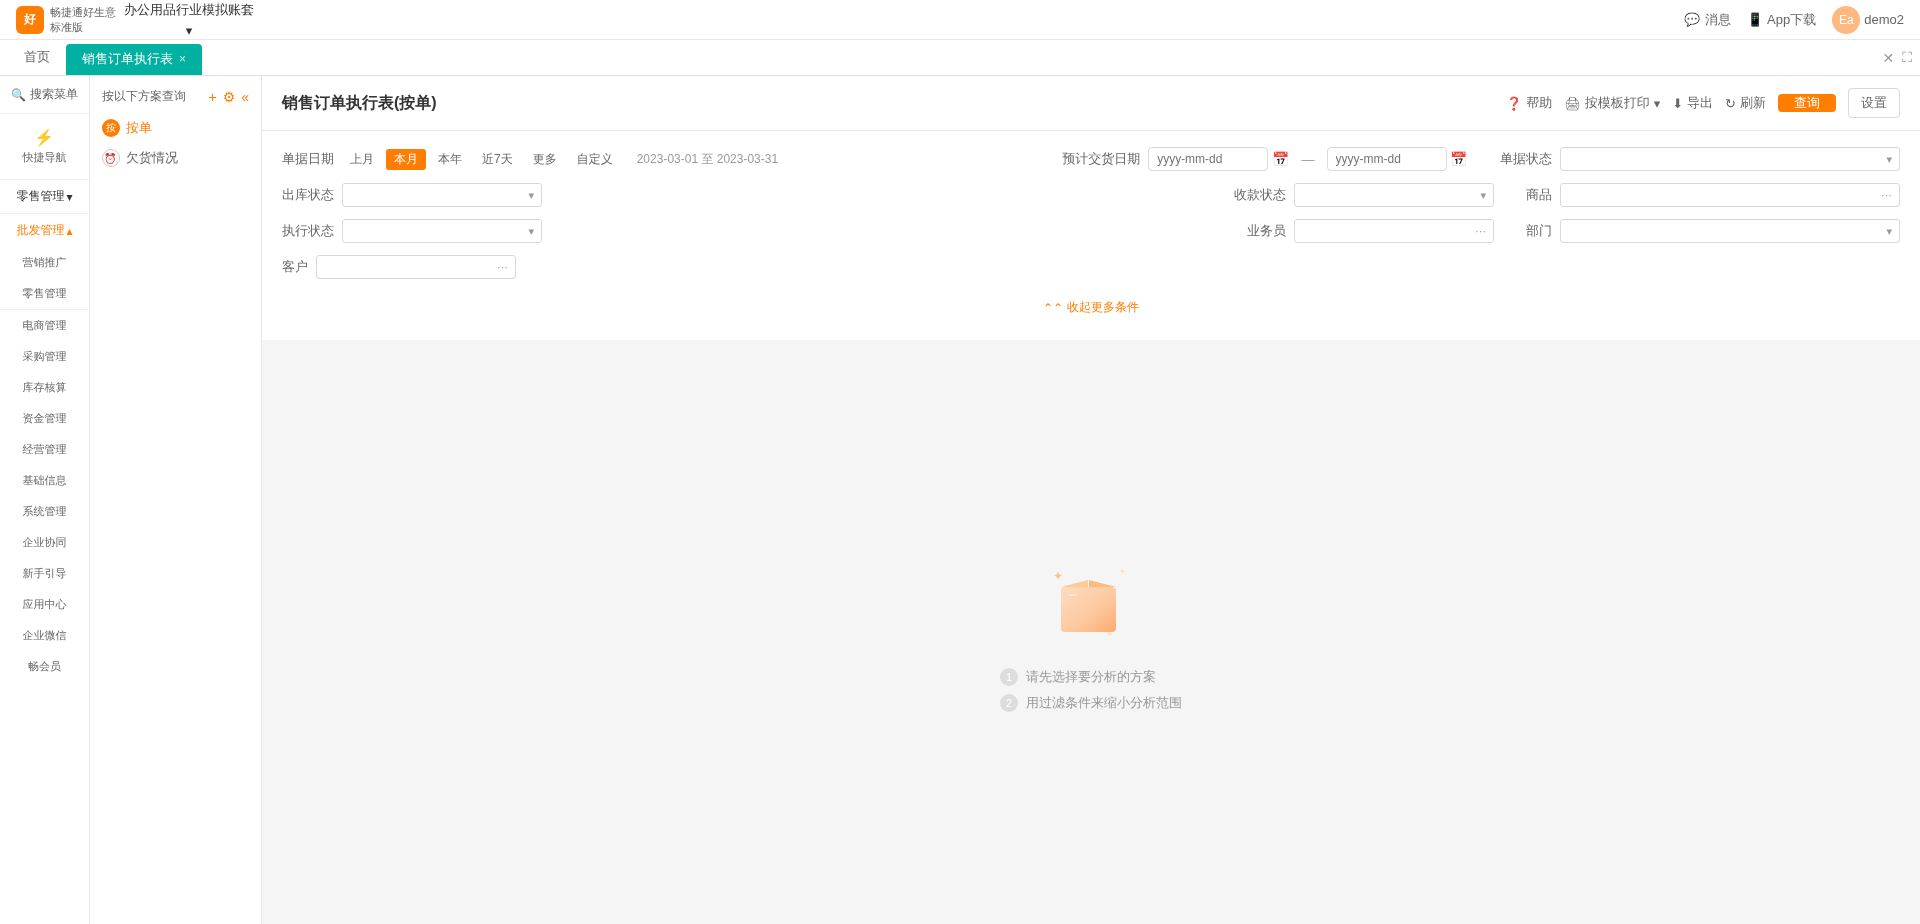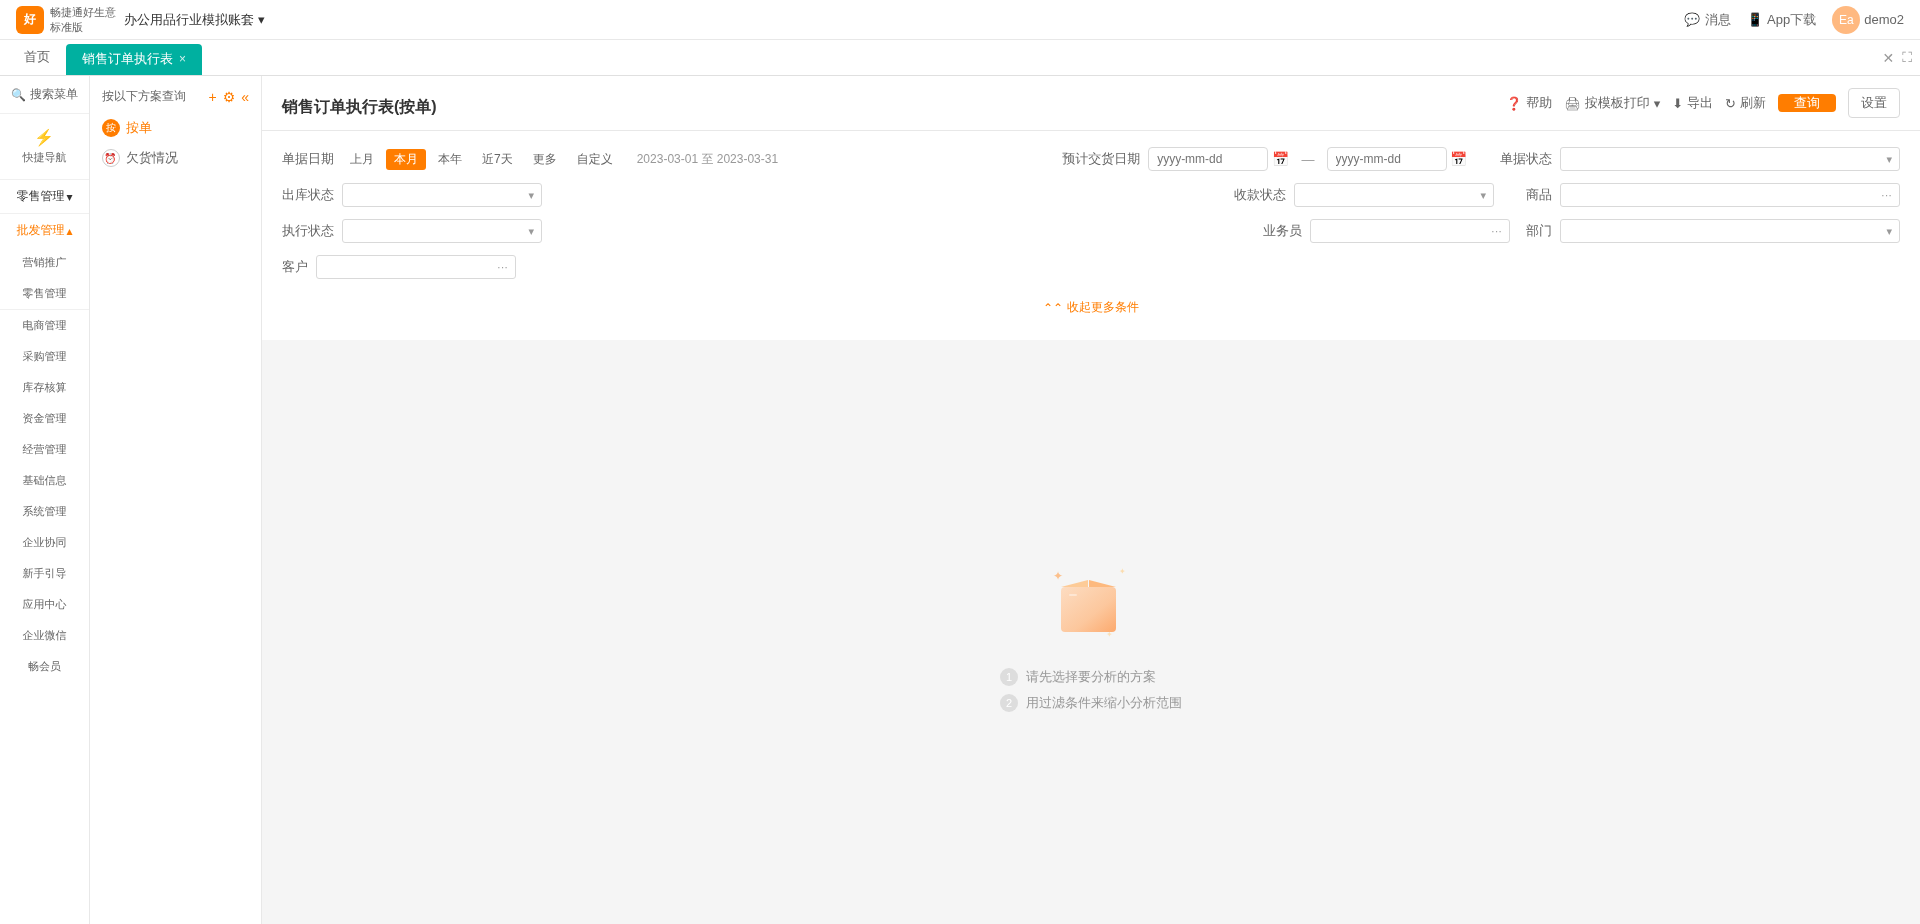--- a/index.html
+++ b/index.html
@@ -7,21 +7,21 @@
 
     
     .topbar { height: 40px; background: #fff; display: flex; align-items: center; justify-content: space-between; padding: 0 16px; border-bottom: 1px solid #e8e8e8; flex-shrink: 0; }
     .topbar-left { display: flex; align-items: center; gap: 8px; }
     .logo-area { display: flex; align-items: center; gap: 6px; }
     .logo-icon { width: 28px; height: 28px; background: #ff7d00; border-radius: 6px; display: flex; align-items: center; justify-content: center; color: white; font-size: 12px; font-weight: bold; }
     .logo-text { font-size: 11px; color: #666; line-height: 1.3; }
     .topbar-right { display: flex; align-items: center; gap: 16px; }
     .topbar-right-item { display: flex; align-items: center; gap: 4px; color: #666; font-size: 13px; cursor: pointer; }
     .avatar { width: 28px; height: 28px; border-radius: 50%; background: #ffb980; display: flex; align-items: center; justify-content: center; color: white; font-size: 12px; }
-    .topbar-dropdown { display: flex; align-items: center; gap: 4px; cursor: pointer; }
+    .topbar-dropdown { display: flex; align-items: center; gap: 4px; cursor: pointer; flex-direction: column; }
 
     
     .tabbar { height: 36px; background: #fff; display: flex; align-items: stretch; border-bottom: 1px solid #e0e0e0; flex-shrink: 0; padding: 0 8px; }
     .tab { display: flex; align-items: center; gap: 6px; padding: 0 16px; cursor: pointer; color: #666; font-size: 13px; border-bottom: 2px solid transparent; position: relative; }
     .tab.active { color: #fff; background: #00b0a0; border-radius: 4px 4px 0 0; }
     .tab-close { color: rgba(255,255,255,0.8); font-size: 12px; cursor: pointer; }
     .tabbar-right { margin-left: auto; display: flex; align-items: center; gap: 8px; }
     .tabbar-icon { color: #999; cursor: pointer; font-size: 14px; }
 
     
@@ -49,21 +49,21 @@
     .scheme-item { display: flex; align-items: center; gap: 6px; padding: 6px 12px; cursor: pointer; font-size: 13px; }
     .scheme-item.active { color: #ff7d00; }
     .scheme-item .scheme-icon { width: 18px; height: 18px; border-radius: 50%; background: #ff7d00; color: white; display: flex; align-items: center; justify-content: center; font-size: 10px; }
     .scheme-item2 { display: flex; align-items: center; gap: 6px; padding: 6px 12px; cursor: pointer; font-size: 13px; color: #666; }
     .scheme-item2 .scheme-icon2 { width: 18px; height: 18px; border-radius: 50%; border: 1px solid #ccc; color: #999; display: flex; align-items: center; justify-content: center; font-size: 10px; }
 
     
     .right-panel { flex: 1; display: flex; flex-direction: column; overflow: hidden; background: #f5f5f5; }
 
     
-    .page-header { background: #fff; padding: 12px 20px 0; display: flex; align-items: flex-end; justify-content: space-between; border-bottom: 1px solid #e8e8e8; flex-shrink: 0; }
+    .page-header { background: #fff; padding: 12px 20px 0; display: flex; align-items: center; justify-content: space-between; border-bottom: 1px solid #e8e8e8; flex-shrink: 0; }
     .page-title { font-size: 16px; font-weight: 600; color: #333; padding-bottom: 12px; }
     .page-header-actions { display: flex; align-items: center; gap: 12px; padding-bottom: 12px; }
     .header-action-btn { display: flex; align-items: center; gap: 4px; color: #666; font-size: 13px; cursor: pointer; }
     .btn-primary { background: #ff7d00; color: white; border: none; padding: 0 16px; border-radius: 4px; cursor: pointer; font-size: 13px; }
     .btn-setting { background: #fff; color: #666; border: 1px solid #d9d9d9; padding: 5px 12px; border-radius: 4px; cursor: pointer; font-size: 13px; }
 
     
     .filter-area { background: #fff; padding: 16px 20px; flex-shrink: 0; }
     .filter-row { display: flex; align-items: center; gap: 16px; margin-bottom: 12px; flex-wrap: wrap; }
     .filter-item { display: flex; align-items: center; gap: 8px; }
@@ -335,21 +335,21 @@
                 <option value=""></option>
               </select>
             </div>
           </div>
           <div class="filter-item" style="margin-left:auto;">
             <span class="filter-label">业务员</span>
             <div class="dots-wrapper">
               <input class="filter-input-dots" type="text" style="width: 200px;">
             </div>
           </div>
-          <div class="filter-item" style="">
+          <div class="filter-item" style="margin-left:16px;">
             <span class="filter-label">部门</span>
             <div class="select-wrapper">
               <select class="filter-select" style="width:340px;">
                 <option value=""></option>
               </select>
             </div>
           </div>
         </div>
 
         <div class="filter-row">

